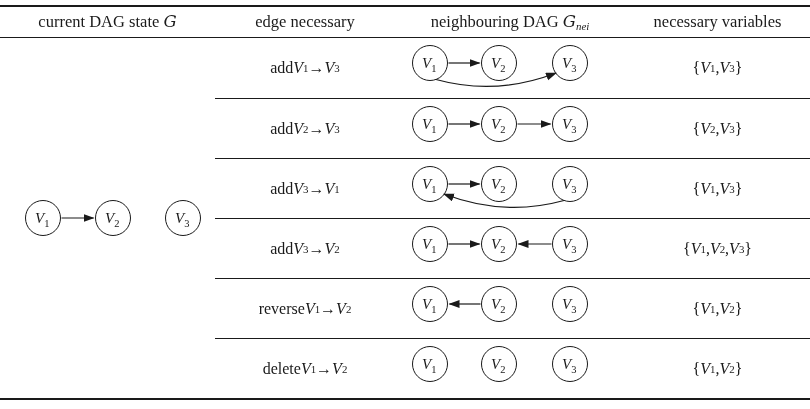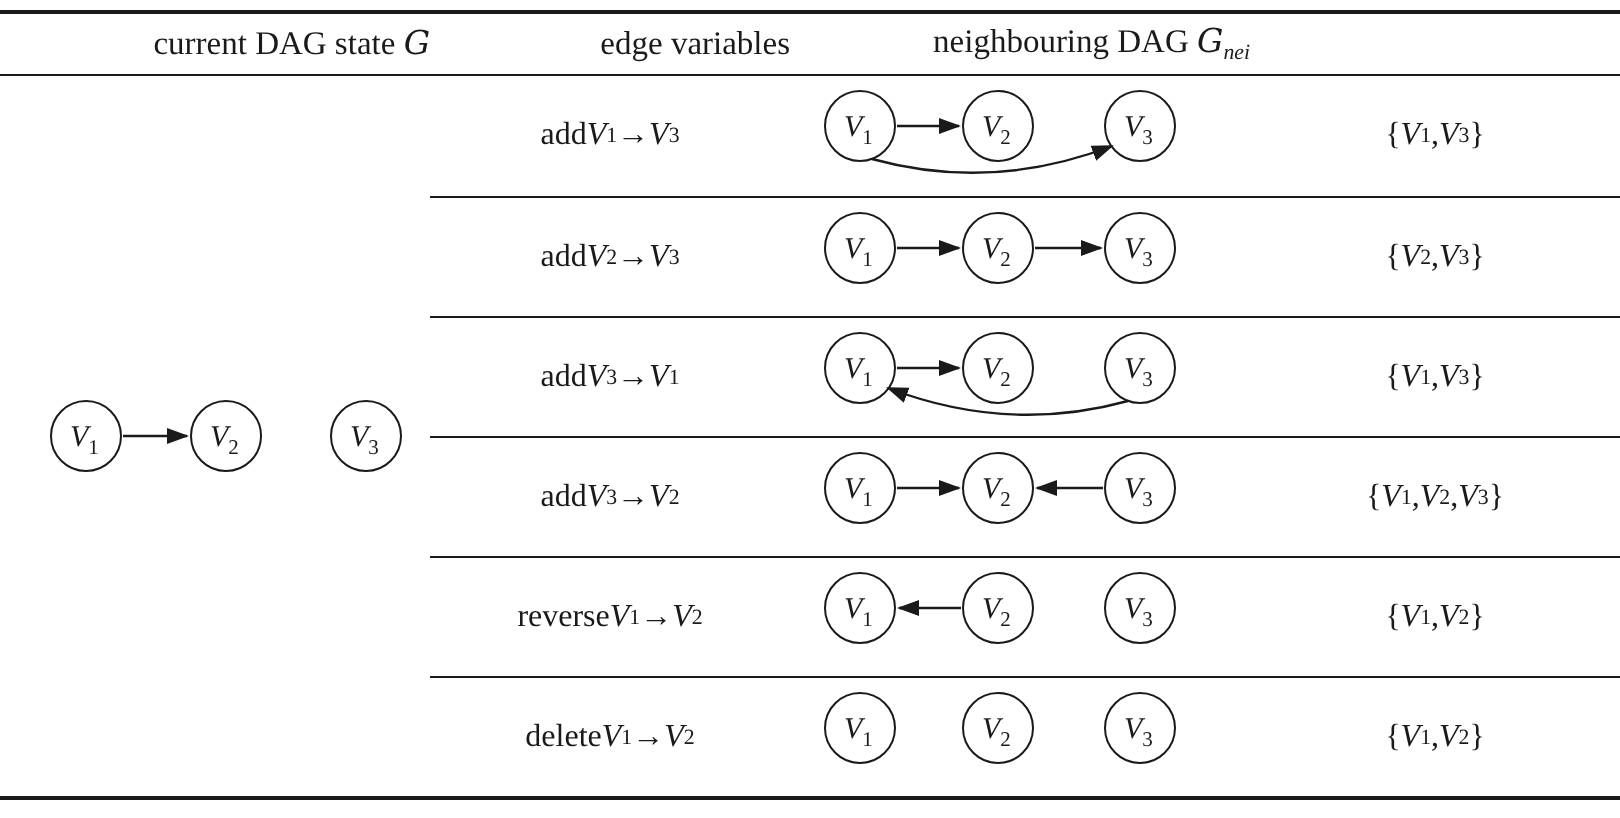--- a/index.html
+++ b/index.html
@@ -7,21 +7,21 @@
     width:810px;height:409px;box-sizing:border-box;
     padding-top:5px;background:#ffffff;
     font-family:"Liberation Serif","DejaVu Serif",serif;
     color:#1a1a1a;font-size:16px;overflow:hidden;
   }
   .header-row{
     display:grid;grid-template-columns:215px 180px 230px 185px;
     height:30px;align-items:center;
     border-top:2.5px solid #1a1a1a;border-bottom:1.5px solid #1a1a1a;
   }
-  .hcell{text-align:right;white-space:nowrap;font-size:16.5px;}
+  .hcell{text-align:center;white-space:nowrap;font-size:16.5px;}
   .body{
     display:grid;grid-template-columns:215px 180px 230px 185px;
     grid-auto-rows:60px;border-bottom:2.5px solid #1a1a1a;
   }
   .cell{display:flex;align-items:center;justify-content:center;white-space:nowrap;}
   .current-cell{grid-column:1;grid-row:1/7;}
   .op{grid-column:2;}
   .gr{grid-column:3;}
   .vr{grid-column:4;}
   .r1{grid-row:1;} .r2{grid-row:2;} .r3{grid-row:3;}
@@ -36,22 +36,23 @@
     font-style:italic;font-size:15px;fill:#1a1a1a;
   }
 </style>
 </head>
 <body>
 
 <div class="page">
 
   <div class="header-row">
     <div class="hcell"><span>current DAG state </span><span class="cal">G</span></div>
-    <div class="hcell"><span>edge variables</span></div>
+    <div class="hcell"><span>edge necessary</span></div>
     <div class="hcell"><span>neighbouring DAG </span><span class="cal">G</span><span class="calsub">nei</span></div>
+    <div class="hcell"><span>necessary variables</span></div>
   </div>
 
   <div class="body">
 
     <div class="cell current-cell">
       <svg width="210" height="50">
           <defs>
             <marker id="ah0" markerWidth="13" markerHeight="10" refX="10" refY="4" orient="auto" markerUnits="userSpaceOnUse">
               <path d="M0,0 L11,4 L0,8 Z" fill="#1a1a1a"></path>
             </marker>

